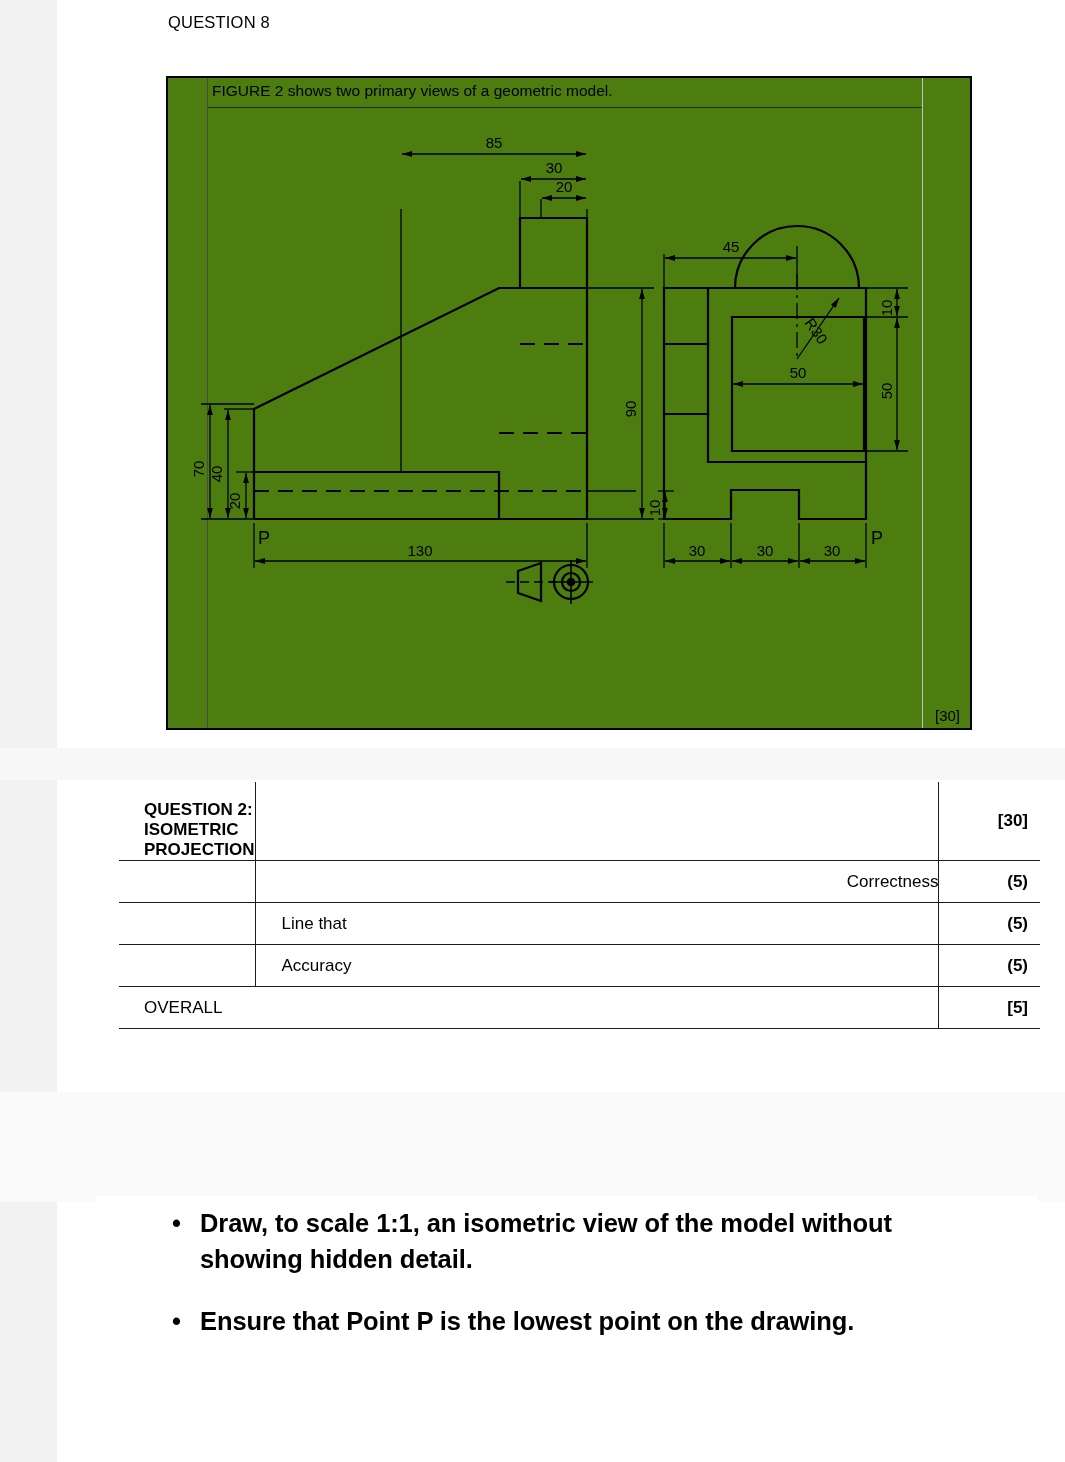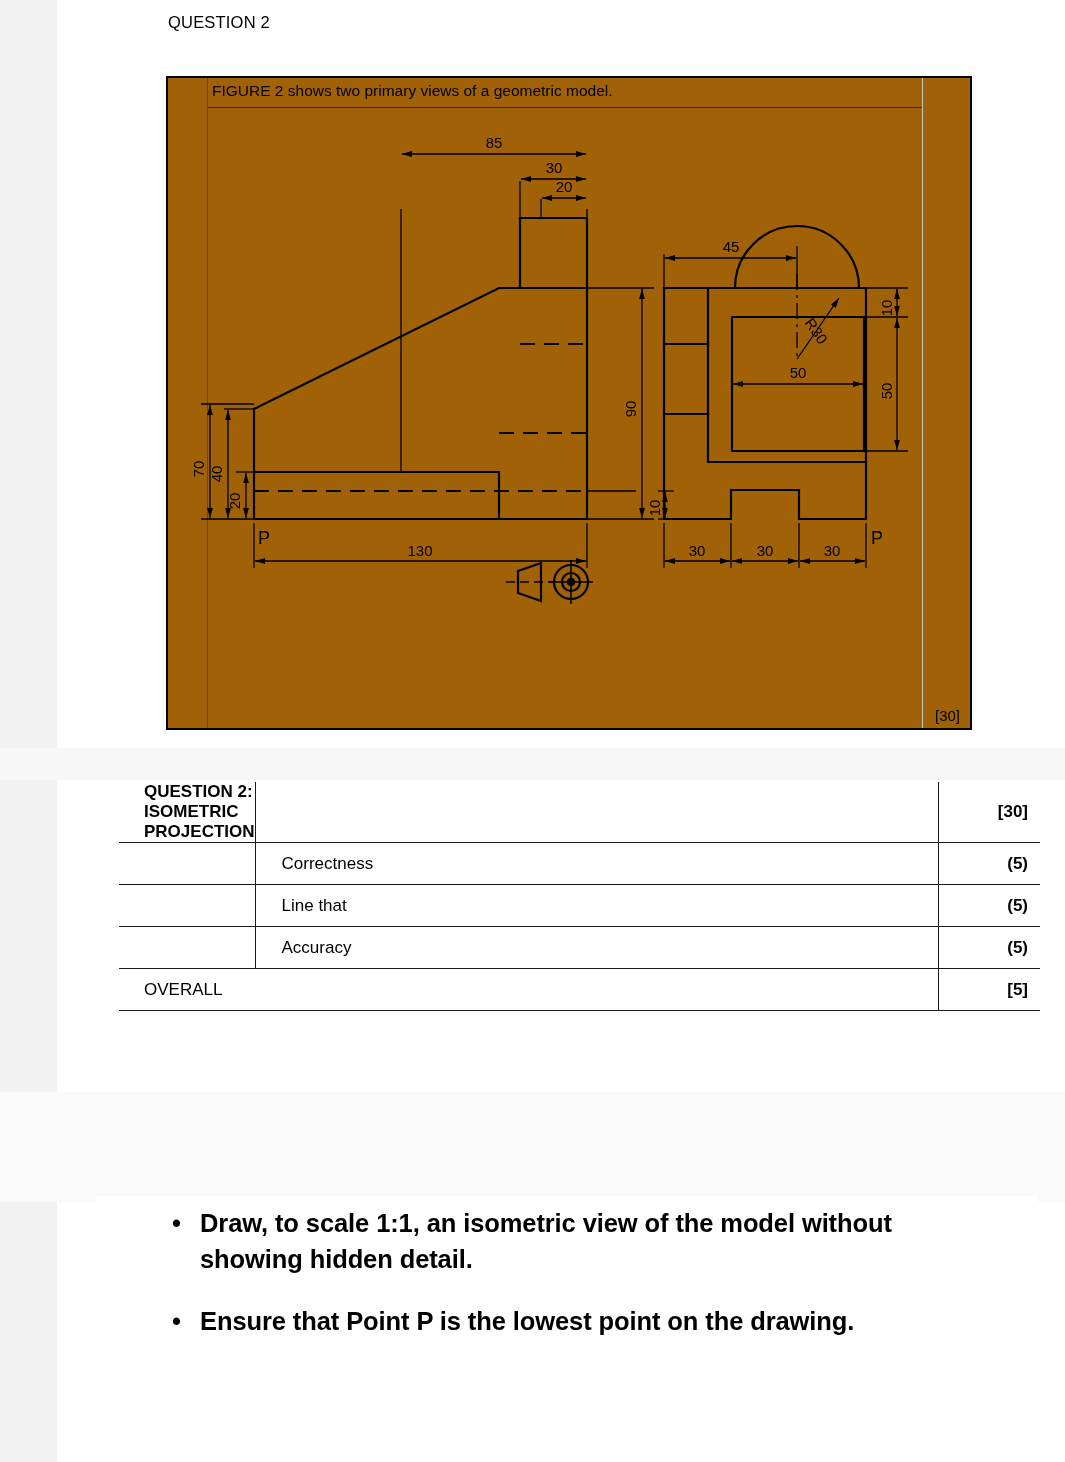--- a/index.html
+++ b/index.html
@@ -64,21 +64,21 @@
 
   
   .figure-table {
     position: absolute;
     left: 166px;
     top: 76px;
     width: 806px;
     height: 654px;
     border: 2px solid #000;
     box-sizing: border-box;
-    background: #a16207;
+    background: #4d7c0f;
   }
   .fig-col-left {
     position: absolute;
     left: 0; top: 0;
     width: 40px; height: 100%;
     border-right: 1px solid #4a4a4a;
     box-sizing: border-box;
   }
   .fig-col-right {
     position: absolute;
@@ -143,26 +143,26 @@
   }
   .mark-table td {
     border: 1px solid #1a1a1a;
     padding: 0;
     height: 41px;
     vertical-align: middle;
   }
   .mt-c1 { width: 123px; }
   .mt-c2 { width: 707px; }
   .mt-c3 { width: 91px; text-align: right; padding-right: 12px !important; font-weight: bold; }
-  .cell-pad-a { padding-left: 25px !important; }
+  .cell-pad-a { padding-left: 25px !important; margin-top: 18px; }
   .no-top    { border-top: none !important; }
   .no-bot    { border-bottom: none !important; }
   .no-left   { border-left: none !important; }
   .no-right  { border-right: none !important; }
-  .thin-sep  { border-left: 1px solid #1a1a1a !important; }
+  .thin-sep  { border-left: 1px solid #1a1a1a !important; text-align: right; }
   .bold-lbl  { font-weight: bold; }
 
   
   .bullets {
     position: absolute;
     left: 168px;
     top: 1205px;
     width: 800px;
     font-size: 25.5px;
     font-weight: bold;
@@ -183,21 +183,21 @@
 </head>
 <body>
 
 <div class="band-gutter-left"></div>
 <div class="band-white-sheet-1"></div>
 <div class="band-mid-gray"></div>
 <div class="band-white-sheet-2"></div>
 <div class="band-lower-gray"></div>
 <div class="band-white-sheet-3"></div>
 
-<div class="q-heading">QUESTION 2</div>
+<div class="q-heading">QUESTION 8</div>
 
 <div class="figure-table">
   <div class="fig-col-left"></div>
   <div class="fig-col-right"></div>
   <div class="fig-header-row"></div>
   <div class="fig-header-text">FIGURE 2 shows two primary views of a geometric model.</div>
   <div class="fig-marks">[30]</div>
 </div>
 
 <svg class="drawing" viewBox="0 0 806 654">

